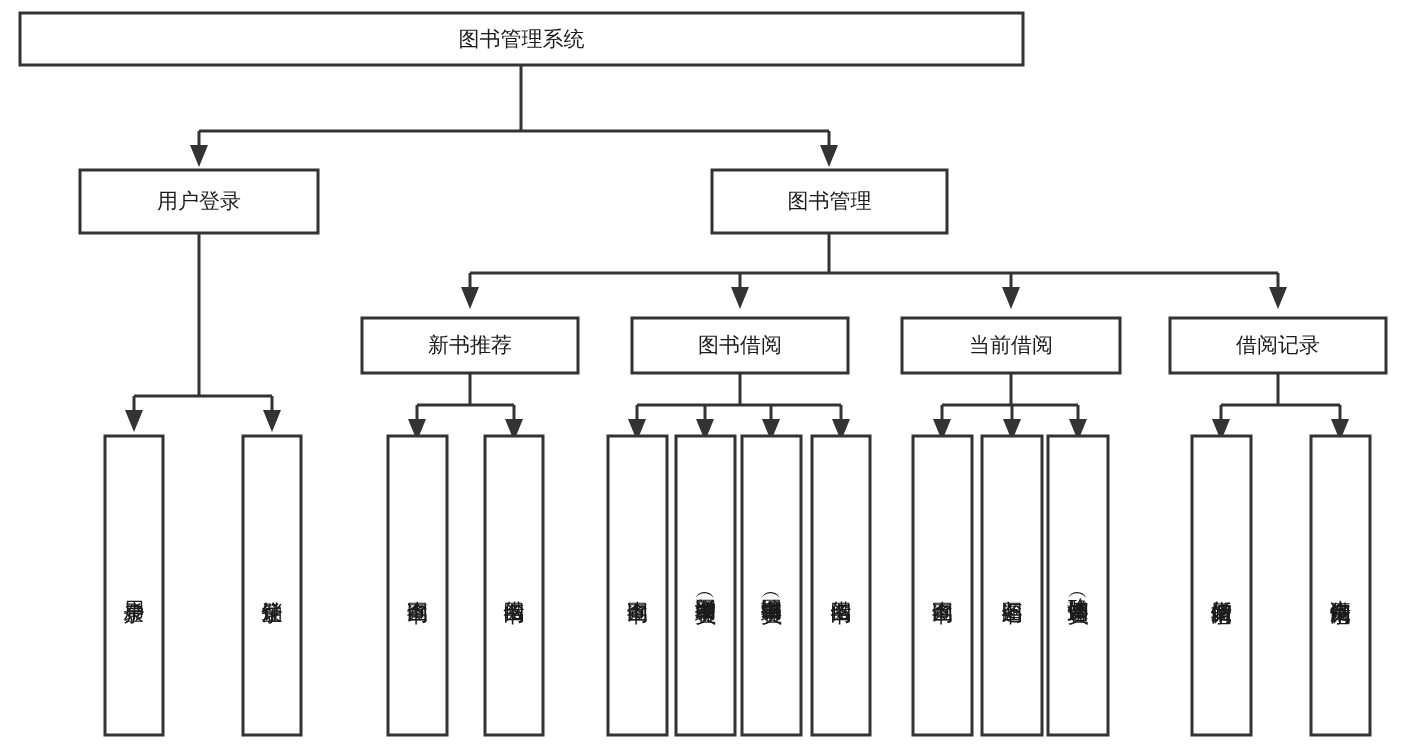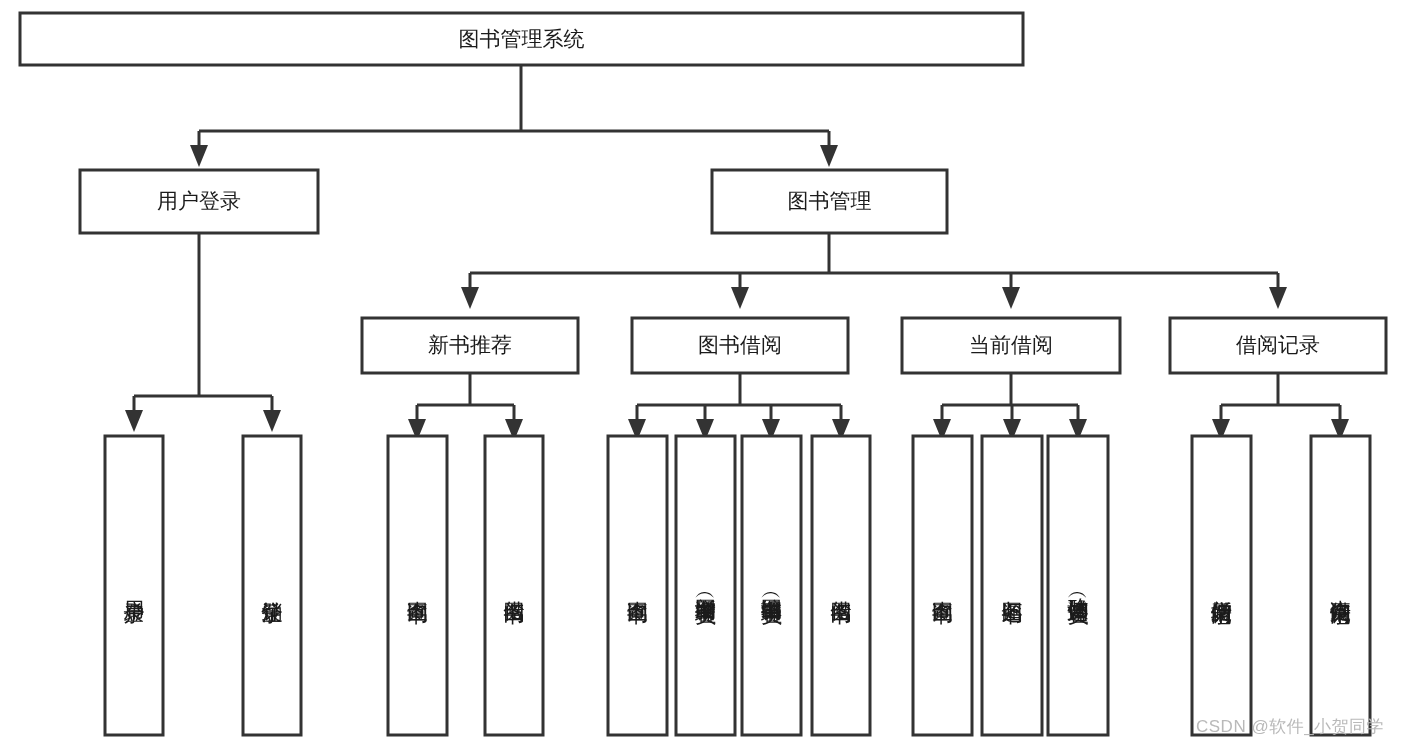--- a/index.html
+++ b/index.html
@@ -192,15 +192,14 @@
       <div class="leaf-label" style="left: 676px; top: 436px; width: 59px; height: 299px;">新增图书（管理员）</div>
       <div class="leaf-label" style="left: 742px; top: 436px; width: 59px; height: 299px;">编辑图书（管理员）</div>
       <div class="leaf-label" style="left: 812px; top: 436px; width: 58px; height: 299px;">借阅图书</div>
       <div class="leaf-label" style="left: 913px; top: 436px; width: 59px; height: 299px;">查询图书</div>
       <div class="leaf-label" style="left: 982px; top: 436px; width: 60px; height: 299px;">归还图书</div>
       <div class="leaf-label" style="left: 1048px; top: 436px; width: 60px; height: 299px;">确认归还（管理员）</div>
       <div class="leaf-label" style="left: 1192px; top: 436px; width: 59px; height: 299px;">新增借阅记录</div>
       <div class="leaf-label" style="left: 1311px; top: 436px; width: 59px; height: 299px;">查询借阅记录</div>
     </div>
 
-  <div class="watermark" style="left: 1196px; top: 715px;">CSDN @软件_小贺同学</div>
 
 </div>
 
 </body></html>

